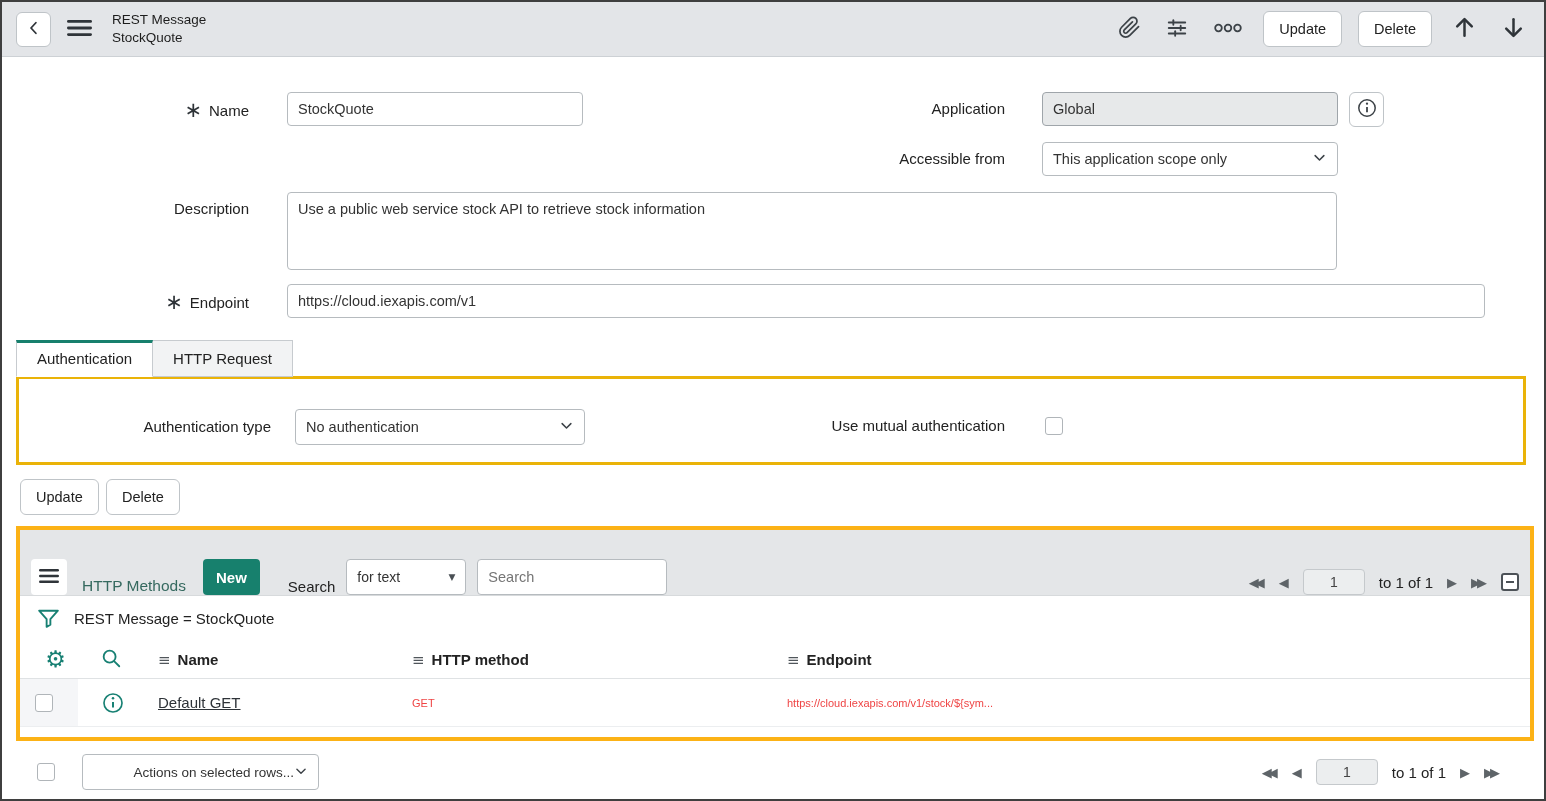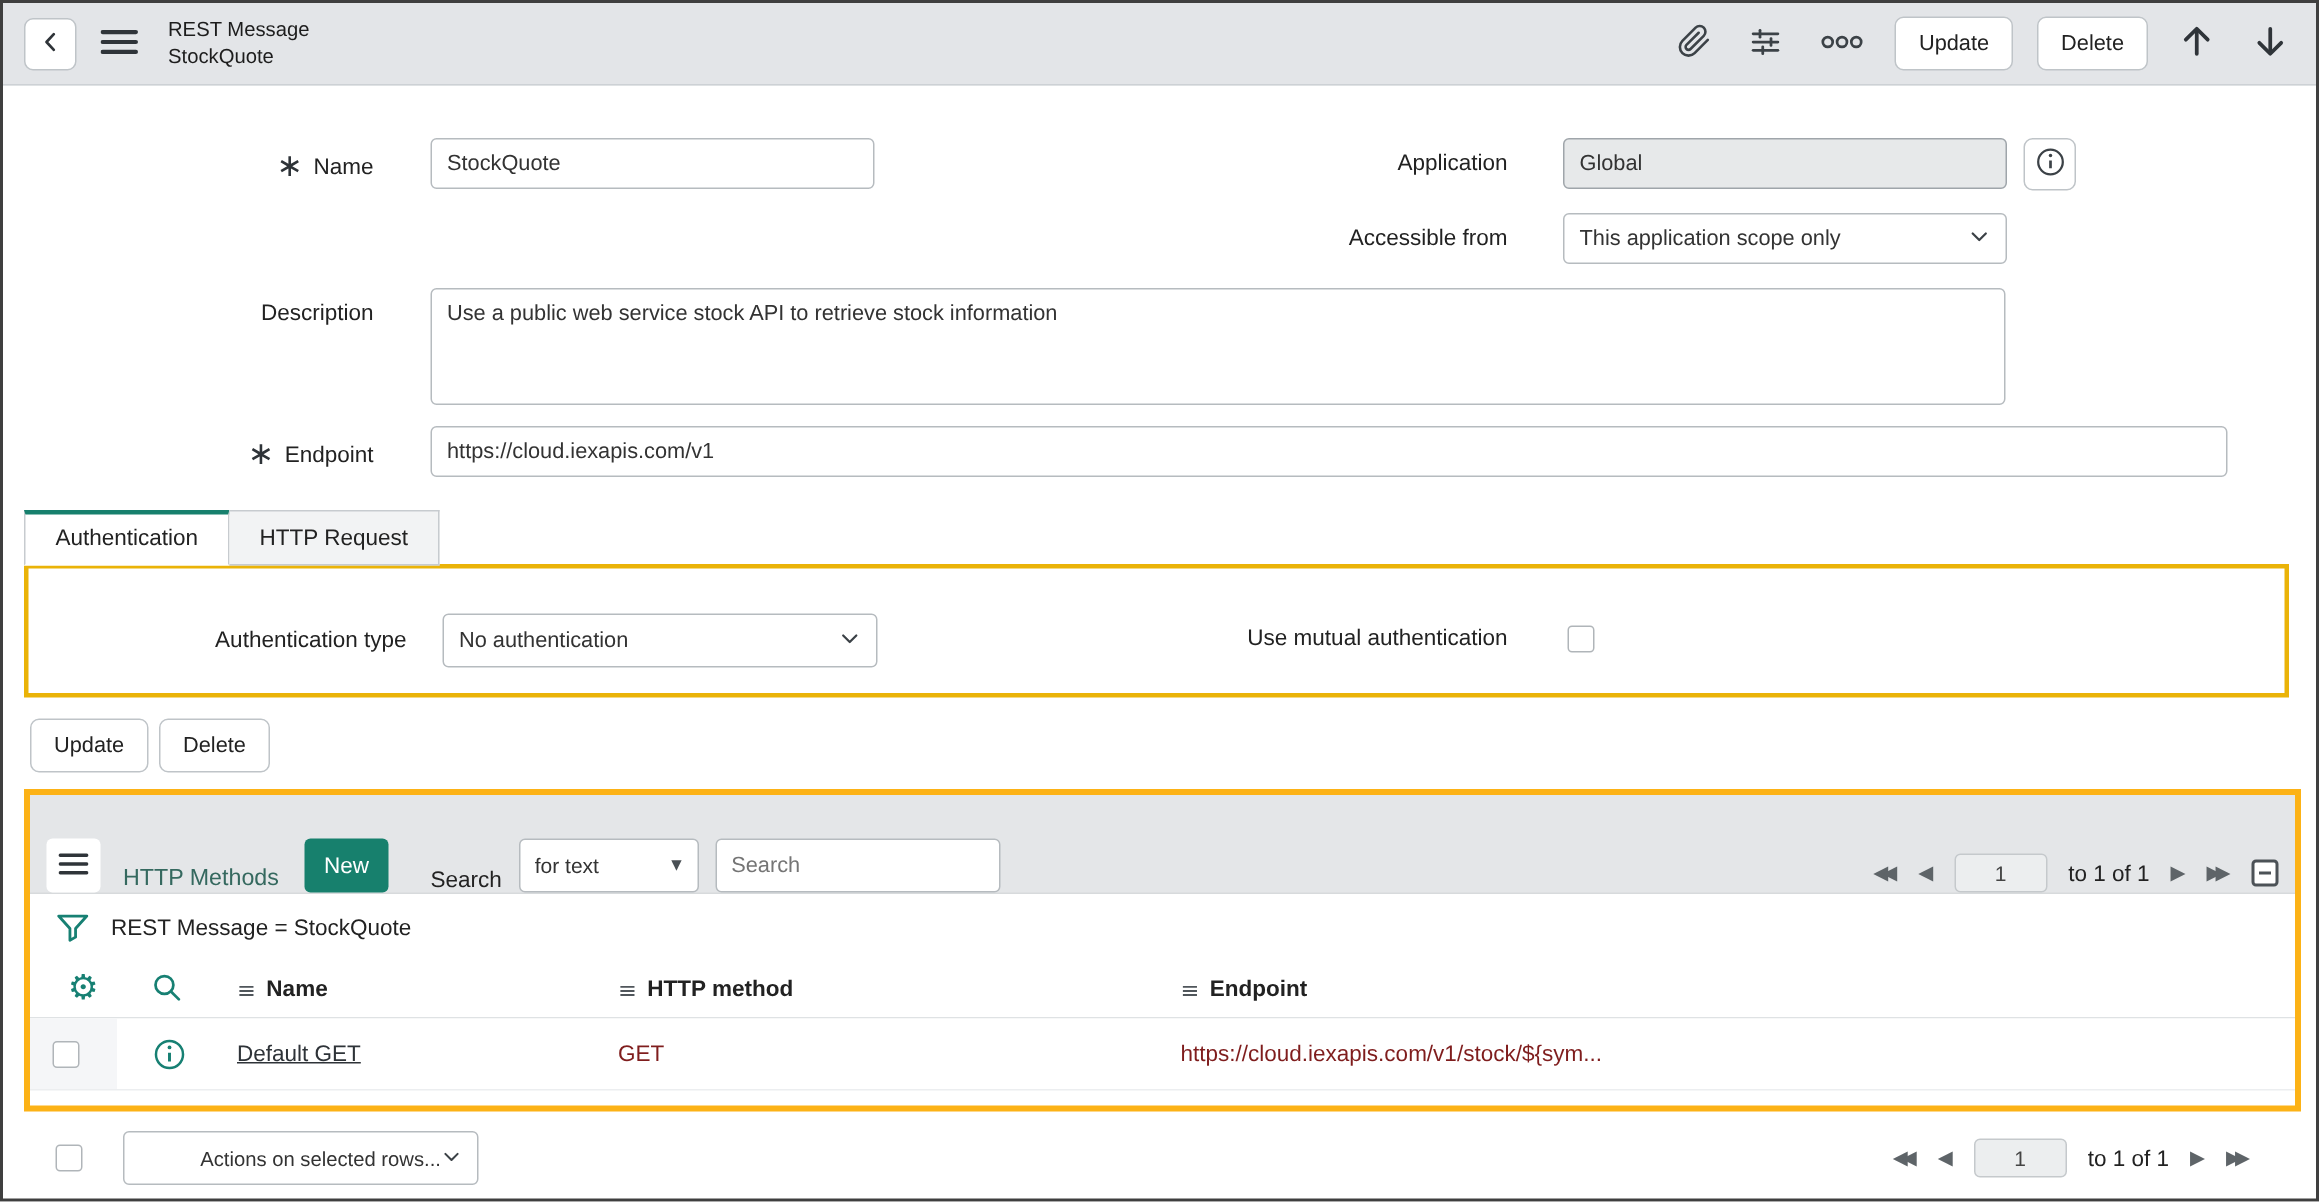--- a/index.html
+++ b/index.html
@@ -62,21 +62,21 @@
   .form-btn-delete { position:absolute; left:104px; top:477px; }
 
   
   .list-box { position:absolute; left:14px; top:524px; width:1518px; height:215px; border:4px solid #fcb216; background:#fff; }
   .list-header {
     position:absolute; left:0; top:0; right:0; height:66px; background:#e4e6e8;
     border-bottom:1px solid #d7dadc; display:flex; align-items:flex-end; padding:0 11px; gap:11px;
   }
   .list-menu-btn { width:36px; height:36px; background:#fff; border:none; border-radius:4px; display:flex; align-items:center; justify-content:center; cursor:pointer; }
   .list-title { font-size:15.5px; color:#35695f; margin:0 6px 0 4px; }
-  .new-btn { height:36px; padding:0 13px; background:#17806d; color:#fff; border:none; border-radius:4px; font-size:15px; cursor:pointer; font-family:inherit; }
+  .new-btn { height:36px; padding:0 13px; background:#17806d; color:#fff; border:none; border-radius:4px; font-size:15px; cursor:pointer; font-family:inherit;font-weight:bold; }
   .search-lbl { font-size:15px; margin-left:17px; }
   .mini-select { width:120px; height:36px; background:#fff; border:1px solid #b6bbbf; border-radius:4px; display:flex; align-items:center; justify-content:space-between; padding:0 10px; font-size:14px; color:#333; cursor:pointer; }
   .mini-select .tri { font-size:9px; color:#4a5055; }
   .search-input { width:190px; height:36px; border:1px solid #b6bbbf; border-radius:4px; padding:0 10px; font-size:14.5px; font-family:inherit; color:#333; }
   .pager { margin-left:auto; display:flex; align-items:center; gap:14px; }
   .pg { font-size:13px; color:#5e6468; cursor:pointer; background:none; border:none; padding:0; }
   .pg.dbl { letter-spacing:-4px; padding-right:4px; }
   .page-input { width:62px; height:26px; background:#eceeef; border:1px solid #c5c9cc; border-radius:4px; text-align:center; font-size:14px; color:#444; font-family:inherit; }
   .page-range { font-size:15px; color:#222; white-space:nowrap; }
   .collapse-box { position:relative; width:18px; height:18px; border:2px solid #4c5257; border-radius:3px; background:#fff; cursor:pointer; flex:none; }
@@ -89,21 +89,21 @@
   .cols-row { position:absolute; left:0; top:111px; right:0; height:38px; border-bottom:1px solid #dfe2e4; background:#fff; }
   .col-hdr { display:flex; align-items:center; gap:7px; font-size:15px; font-weight:bold; color:#222; cursor:pointer; }
   .col-menu-glyph { font-weight:normal; font-size:15px; color:#50565b; }
   .gear { font-size:23px; color:#178073; line-height:1; cursor:pointer; padding-left:13px; background:none; border:none; }
   .mag-btn { padding-left:22px; background:none; border:none; cursor:pointer; display:flex; }
 
   .data-row { position:absolute; left:0; top:149px; right:0; height:48px; border-bottom:1px solid #eceef0; background:#fff; }
   .check-cell { background:#f5f6f8; height:100%; display:flex; align-items:center; padding-left:15px; }
   .info-cell { padding-left:24px; display:flex; align-items:center; }
   .row-link { font-size:15px; color:#2e3338; text-decoration:underline; cursor:pointer; }
-  .cell-text { font-size:15px; color:#7f1d1d; }
+  .cell-text { font-size:11px; color:#ef4444; }
 
   
   .footer-check { position:absolute; left:35px; top:761px; }
   .footer-select { left:80px; top:752px; width:237px; height:36px; font-size:13.5px;justify-content:flex-end; }
   .footer-pager { position:absolute; right:44px; top:752px; height:36px; display:flex; align-items:center; gap:14px; }
 </style>
 </head>
 <body>
 
 <div class="screen">

